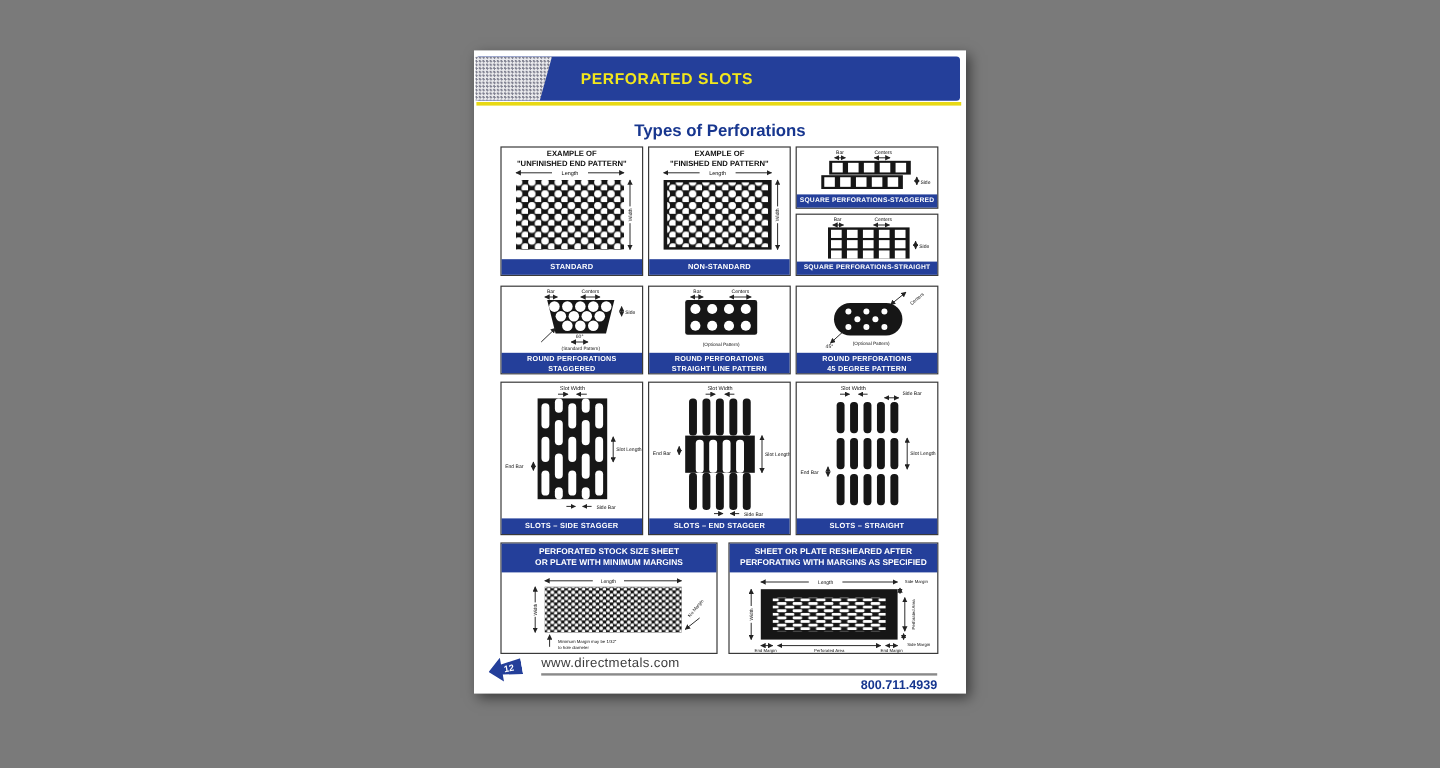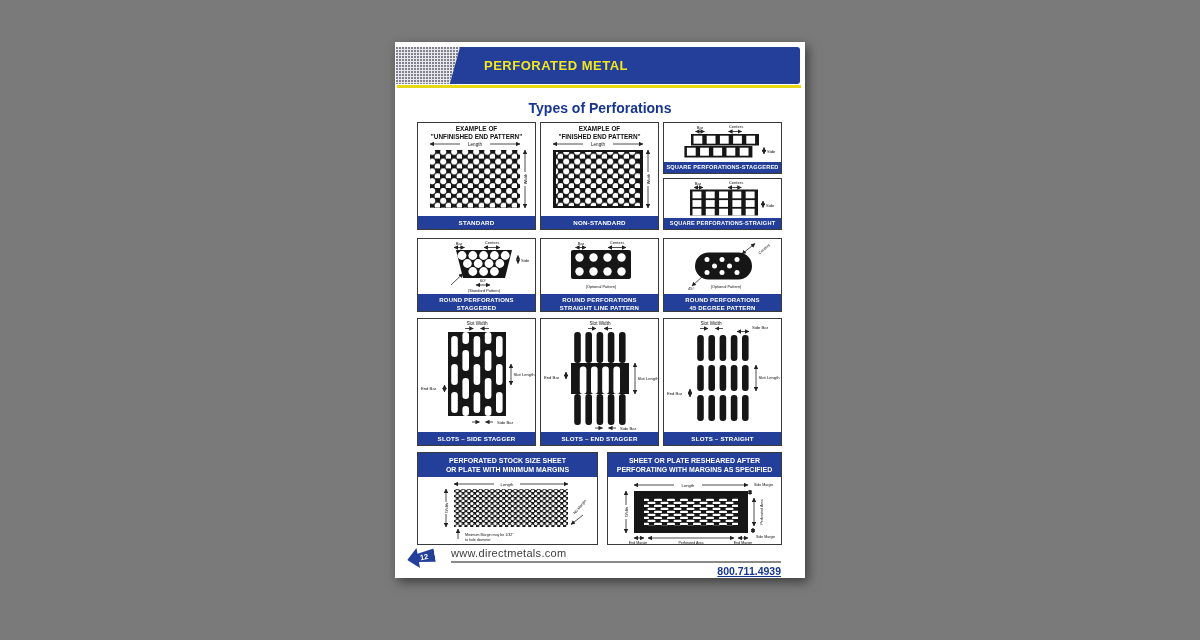--- a/index.html
+++ b/index.html
@@ -32,21 +32,21 @@
   svg.diagram text{font-family:"Liberation Sans",sans-serif;fill:#111;}
   .mid{text-anchor:middle;}
   .t35{font-size:3.6px}.t37{font-size:3.9px}.t4{font-size:4.2px}.t45{font-size:4.6px}
   
   .page-arrow{position:absolute;left:12px;top:505px;width:28px;height:21px;background:#243f9a;
               clip-path:polygon(0% 50%,40% 2%,40% 30%,100% 18%,100% 82%,40% 70%,40% 98%);
               transform:rotate(-10deg);}
   .page-arrow span{position:absolute;left:13px;top:6px;color:#fff;font-weight:bold;font-size:7.5px;}
   .website{position:absolute;left:56px;top:505px;font-size:11px;color:#3c3c3c;letter-spacing:.3px;}
   .footrule{position:absolute;left:56px;top:519px;width:330px;height:2px;background:#8a8a8a;}
-  .phone{position:absolute;right:24px;top:523px;font-size:10.5px;font-weight:bold;color:#16368f;text-decoration:underline;}
+  .phone{position:absolute;right:24px;top:523px;font-size:10.5px;font-weight:bold;color:#16368f;}
 </style>
 </head>
 <body>
 
 <div class="backdrop">
 
   <svg width="0" height="0" style="position:absolute">
     <defs>
       <marker id="ah" viewBox="0 0 10 10" refX="9" refY="5" markerWidth="4.5" markerHeight="4.5" markerUnits="userSpaceOnUse" orient="auto-start-reverse">
         <path d="M0,0 L10,5 L0,10 Z" fill="#222"></path>
@@ -63,21 +63,21 @@
         <rect x="0.5" y="0.8" width="8" height="2.3" rx="1.1" fill="#fff"></rect>
         <rect x="7" y="3.8" width="8" height="2.3" rx="1.1" fill="#fff"></rect>
         <rect x="-6" y="3.8" width="8" height="2.3" rx="1.1" fill="#fff"></rect>
       </pattern>
     </defs>
   </svg>
 
   <div class="sheet">
 
     <div class="banner">
-      <div class="banner-title">PERFORATED METAL</div>
+      <div class="banner-title">PERFORATED SLOTS</div>
     </div>
     <div class="texture"></div>
     <div class="goldrule"></div>
     <div class="pagetitle">Types of Perforations</div>
 
     <div class="cell" style="left:22px;top:80px;width:119px;height:108px;">
       <div class="ex-head">
         <div>EXAMPLE OF</div>
         <div>"UNFINISHED END PATTERN"</div>
       </div>

